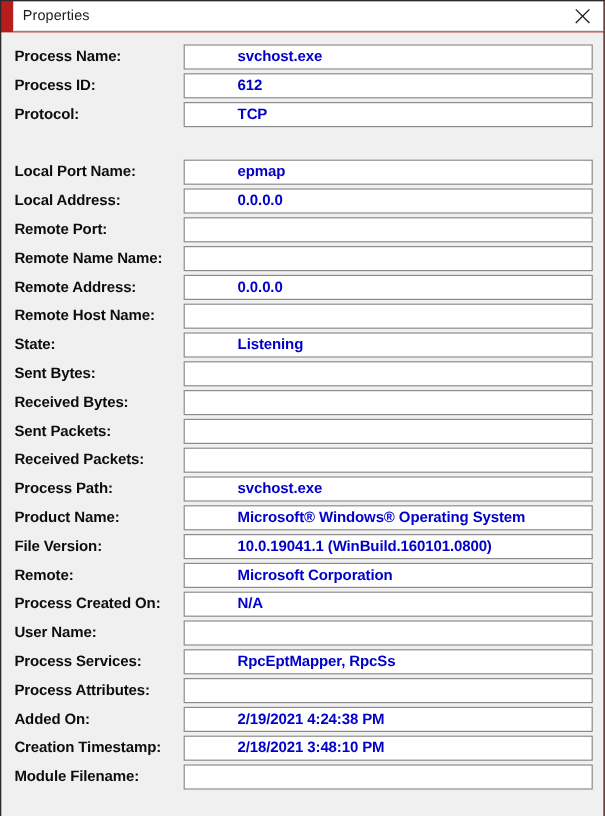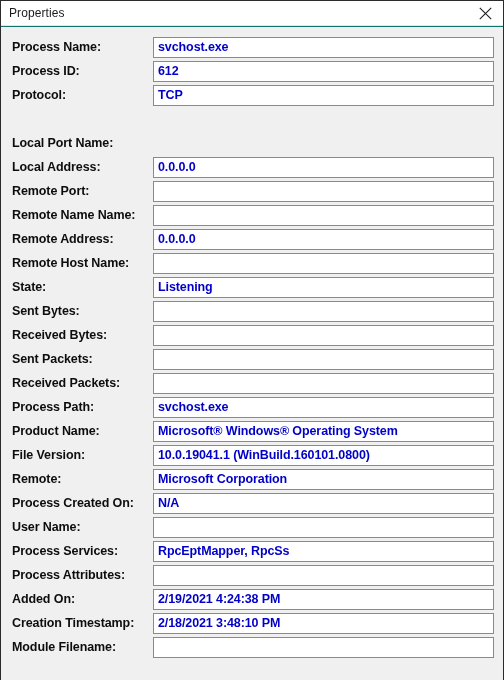--- a/index.html
+++ b/index.html
@@ -11,24 +11,25 @@
     height: 680px;
     overflow: hidden;
     background: #ffffff;
     font-family: "Liberation Sans", sans-serif;
   }
 
   #window {
     position: relative;
     width: 504px;
     height: 680px;
-    background: #0f766e;
+    background: #b91c1c;
     border: 1px solid #2b2b2b;
     border-bottom: none;
     overflow: hidden;
+    padding-left: 10px;
   }
 
   
   #titlebar {
     position: relative;
     height: 25px;
     background: #ffffff;
     border-bottom: 1px solid #e5e5e5;
     flex: none;
   }
@@ -101,20 +102,21 @@
     display: block;
     padding: 0 0 0 4px;
     height: 19px;
     line-height: 19px;
     font-size: 12.5px;
     font-weight: bold;
     color: #0000c8;
     white-space: nowrap;
     overflow: hidden;
     letter-spacing: -0.1px;
+    margin-left: 40px;
   }
 </style>
 </head>
 <body>
 
 <div id="window">
 
   <div id="titlebar">
     <div id="title-text">Properties</div>
     <div id="close-button">
@@ -143,20 +145,23 @@
       <div class="row">
         <div class="row-label">Protocol:</div>
         <div class="row-field">
           <span class="row-value">TCP</span>
         </div>
       </div>
       <div class="row">
       </div>
       <div class="row">
         <div class="row-label">Local Port Name:</div>
+        <div class="row-field">
+          <span class="row-value">epmap</span>
+        </div>
       </div>
       <div class="row">
         <div class="row-label">Local Address:</div>
         <div class="row-field">
           <span class="row-value">0.0.0.0</span>
         </div>
       </div>
       <div class="row">
         <div class="row-label">Remote Port:</div>
         <div class="row-field">

